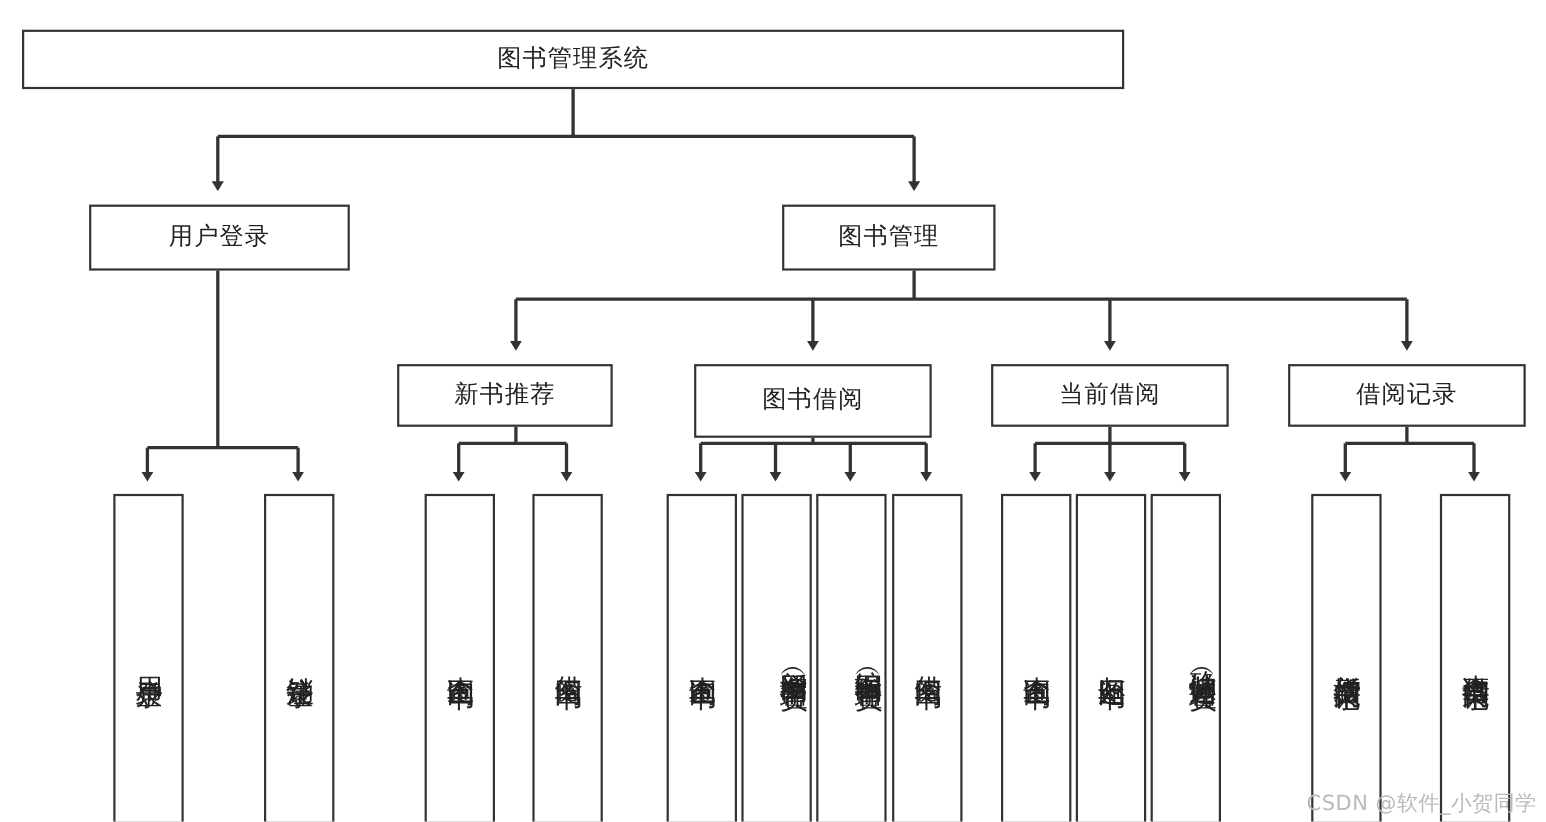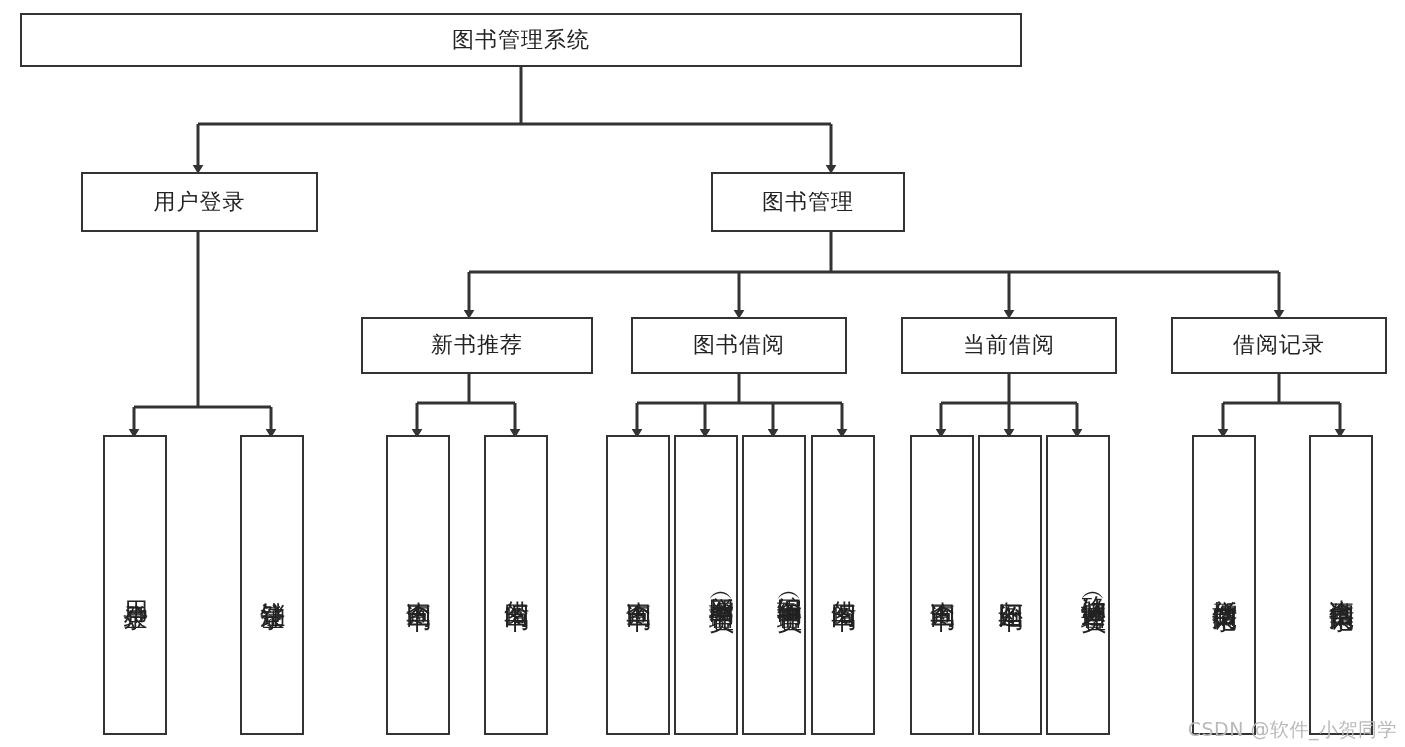--- a/index.html
+++ b/index.html
@@ -26,20 +26,21 @@
   }
   .node {
     position: absolute;
     box-sizing: border-box;
     border: 2.5px solid #333333;
     background: #ffffff;
     display: flex;
     align-items: center;
     justify-content: center;
     color: #222222;
+    margin-top: 14px;
   }
   .node-h {
     font-size: 22px;
     letter-spacing: 1px;
     line-height: 1.1;
   }
   .node-v {
     writing-mode: vertical-rl;
     text-orientation: upright;
     font-size: 25px;
@@ -119,22 +120,22 @@
       <path d="M1223,403 L1223,430" marker-end="url(#arrow)"></path>
       <path d="M1340,403 L1340,430" marker-end="url(#arrow)"></path>
     </g>
   </svg>
 
   <div class="node node-h" style="left:20px; top:13px; width:1002px; height:54px;">图书管理系统</div>
 
   <div class="node node-h" style="left:81px; top:172px; width:237px; height:60px;">用户登录</div>
   <div class="node node-h" style="left:711px; top:172px; width:194px; height:60px;">图书管理</div>
 
-  <div class="node node-h" style="left:361px; top:317px; width:232px; height:57px;">新书推荐</div>
-  <div class="node node-h" style="left:631px; top:317px; width:216px; height:57px;">图书借阅</div>
+  <div class="node node-h" style="left:361px; top:317px; width:196px; height:57px;">新书推荐</div>
+  <div class="node node-h" style="left:631px; top:317px; width:216px; height:67px;">图书借阅</div>
   <div class="node node-h" style="left:1171px; top:317px; width:216px; height:57px;">借阅记录</div>
   <div class="node node-h" style="left:901px; top:317px; width:216px; height:57px;">当前借阅</div>
 
   <div class="node node-v pad-top" style="left:103px; top:435px; width:64px; height:300px;">用户登录</div>
   <div class="node node-v pad-top" style="left:240px; top:435px; width:64px; height:300px;">注销登录</div>
 
   <div class="node node-v pad-top" style="left:386px; top:435px; width:64px; height:300px;">查询图书</div>
   <div class="node node-v pad-top" style="left:484px; top:435px; width:64px; height:300px;">借阅图书</div>
 
   <div class="node node-v pad-top" style="left:606px; top:435px; width:64px; height:300px;">查询图书</div>

